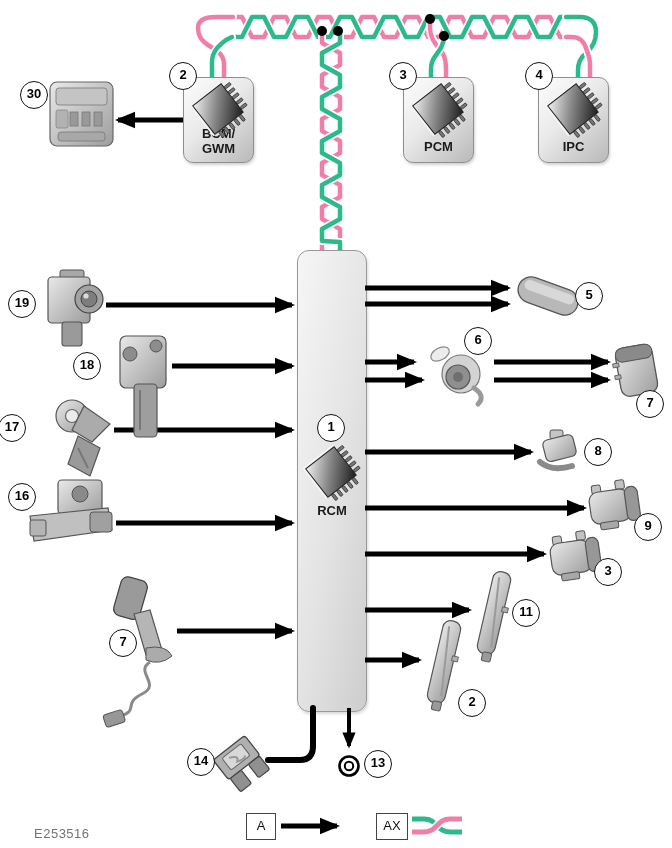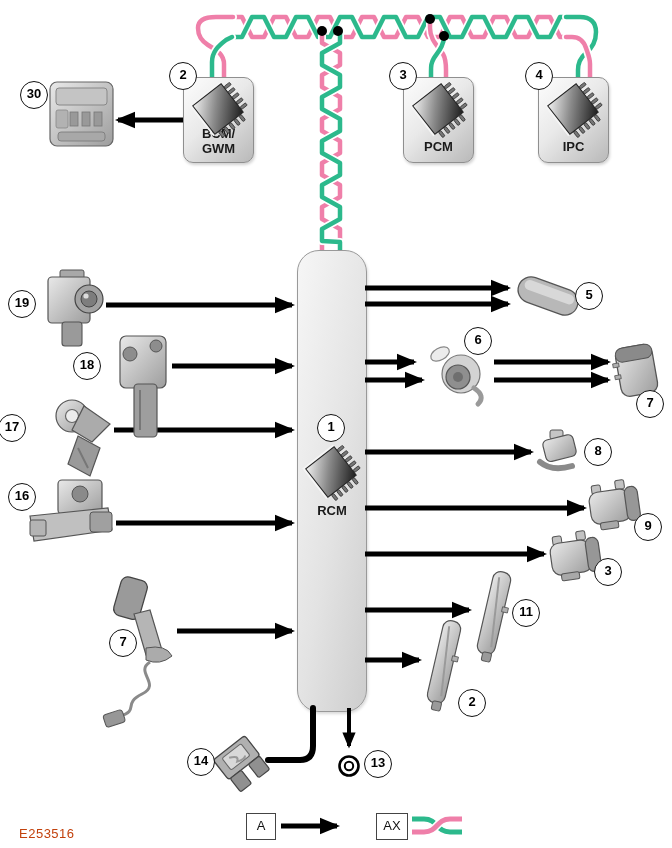--- a/index.html
+++ b/index.html
@@ -5,29 +5,29 @@
   html,body{margin:0;padding:0;background:#fff;}
   #canvas{position:relative;width:672px;height:848px;background:#ffffff;overflow:hidden;
           font-family:"Liberation Sans",sans-serif;}
   #canvas svg{position:absolute;left:0;top:0;}
   .module{position:absolute;border:1px solid #8f8f8f;border-radius:10px;
           background:linear-gradient(135deg,#fdfdfd 0%,#e9e9e9 45%,#b9b9b9 100%);
           box-shadow:1px 2px 3px rgba(0,0,0,.18);}
   .module-label{position:absolute;left:0;right:0;text-align:center;
           font-weight:bold;font-size:13px;color:#1a1a1a;line-height:15px;}
   #rcm-box{position:absolute;left:297px;top:250px;width:68px;height:460px;
-          border:1px solid #999;border-radius:22px;
+          border:1px solid #999;border-radius:12px;
           background:linear-gradient(100deg,#f6f6f6 0%,#e3e3e3 55%,#cdcdcd 100%);
           box-shadow:1px 2px 3px rgba(0,0,0,.15);}
   .callout{position:absolute;width:26px;height:26px;border:1.5px solid #111;border-radius:50%;
           background:#fff;text-align:center;line-height:24px;font-weight:bold;font-size:13px;
           color:#000;transform:translate(-50%,-50%);}
   .legend-box{position:absolute;border:1px solid #444;background:#fff;text-align:center;
           font-size:13px;color:#111;line-height:24px;}
-  #figure-code{position:absolute;left:19px;top:826px;font-size:13px;color:#c2410c;letter-spacing:.5px;}
+  #figure-code{position:absolute;left:34px;top:826px;font-size:13px;color:#737373;letter-spacing:.5px;}
 </style>
 </head>
 <body>
 
 <div id="canvas">
 
   <svg id="wires" width="672" height="848">
 
     <polyline id="hA-halo" fill="none" stroke="#fff" stroke-width="8" stroke-linejoin="round" stroke-linecap="round" points="230,17 242,17 252,37 264,37 274,17 286,17 296,37 308,37 318,17 330,17 340,37 352,37 362,17 374,17 384,37 396,37 406,17 418,17 428,37 440,37 450,17 462,17 472,37 484,37 494,17 506,17 516,37 528,37 538,17 550,17 560,37 566,37"></polyline>
     <polyline id="hA" fill="none" stroke-width="4.5" stroke-linejoin="round" stroke-linecap="round" stroke="#ef7fa9" points="230,17 242,17 252,37 264,37 274,17 286,17 296,37 308,37 318,17 330,17 340,37 352,37 362,17 374,17 384,37 396,37 406,17 418,17 428,37 440,37 450,17 462,17 472,37 484,37 494,17 506,17 516,37 528,37 538,17 550,17 560,37 566,37"></polyline>

